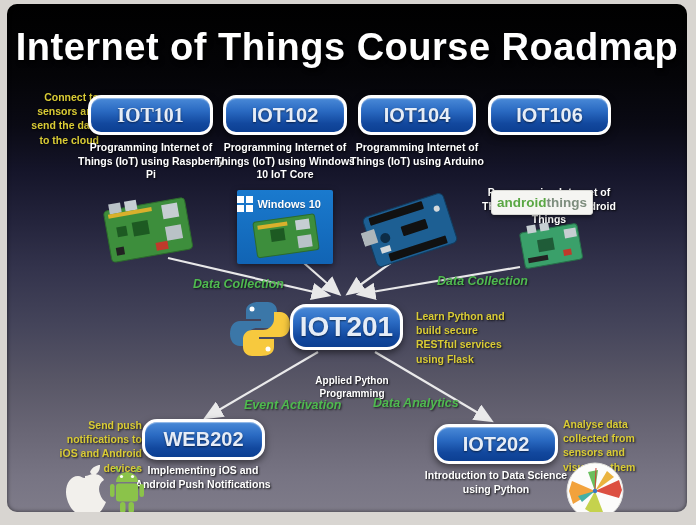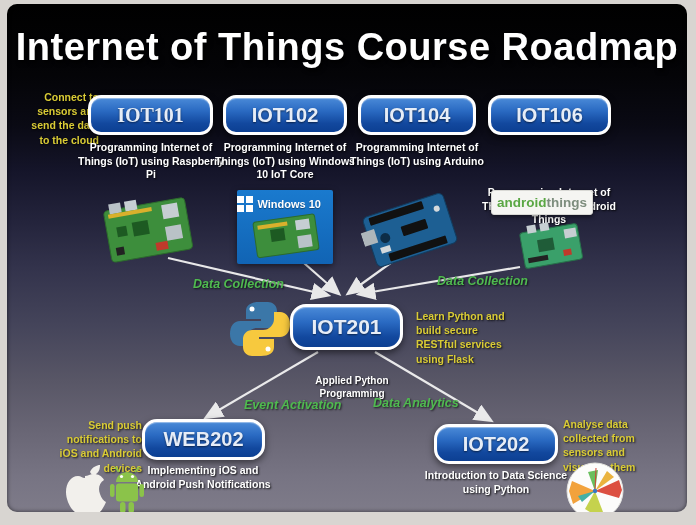--- a/index.html
+++ b/index.html
@@ -182,21 +182,21 @@
 
     <div class="abs" style="left:221px;top:296px;width:64px;height:58px;">
       <svg width="64" height="58" viewBox="0 0 64 58">
         <path d="M31 2c-8 0-13 3-13 9v8h15v2H12c-6 0-10 5-10 13 0 7 4 12 10 12h6v-7c0-6 5-11 11-11h11c5 0 9-4 9-9V11c0-6-5-9-9-9H31z" fill="#3b77a8"></path>
         <circle cx="24" cy="9" r="2.5" fill="#ffffff"></circle>
         <path d="M33 56c8 0 13-3 13-9v-8H31v-2h21c6 0 10-5 10-13 0-7-4-12-10-12h-6v7c0 6-5 11-11 11H24c-5 0-9 4-9 9v8c0 6 5 9 9 9h9z" fill="#f7c93e"></path>
         <circle cx="40" cy="49" r="2.5" fill="#ffffff"></circle>
       </svg>
     </div>
 
-    <div class="abs box" style="left:283px;top:300px;width:113px;height:46px;border-width:3.5px;border-radius:16px;font-size:21px;">
+    <div class="abs box" style="left:283px;top:300px;width:113px;height:46px;border-width:3.5px;border-radius:16px;font-size:28px;">
       <span>IOT201</span>
     </div>
 
     <div class="abs note left" style="left:409px;top:305px;width:104px;">Learn Python and build secure RESTful services using Flask</div>
 
     <div class="abs desc" style="left:275px;top:370px;width:140px;font-size:10px;">Applied Python Programming</div>
 
     <div class="abs flow" style="left:237px;top:394px;">Event Activation</div>
     <div class="abs flow" style="left:366px;top:392px;">Data Analytics</div>
 

